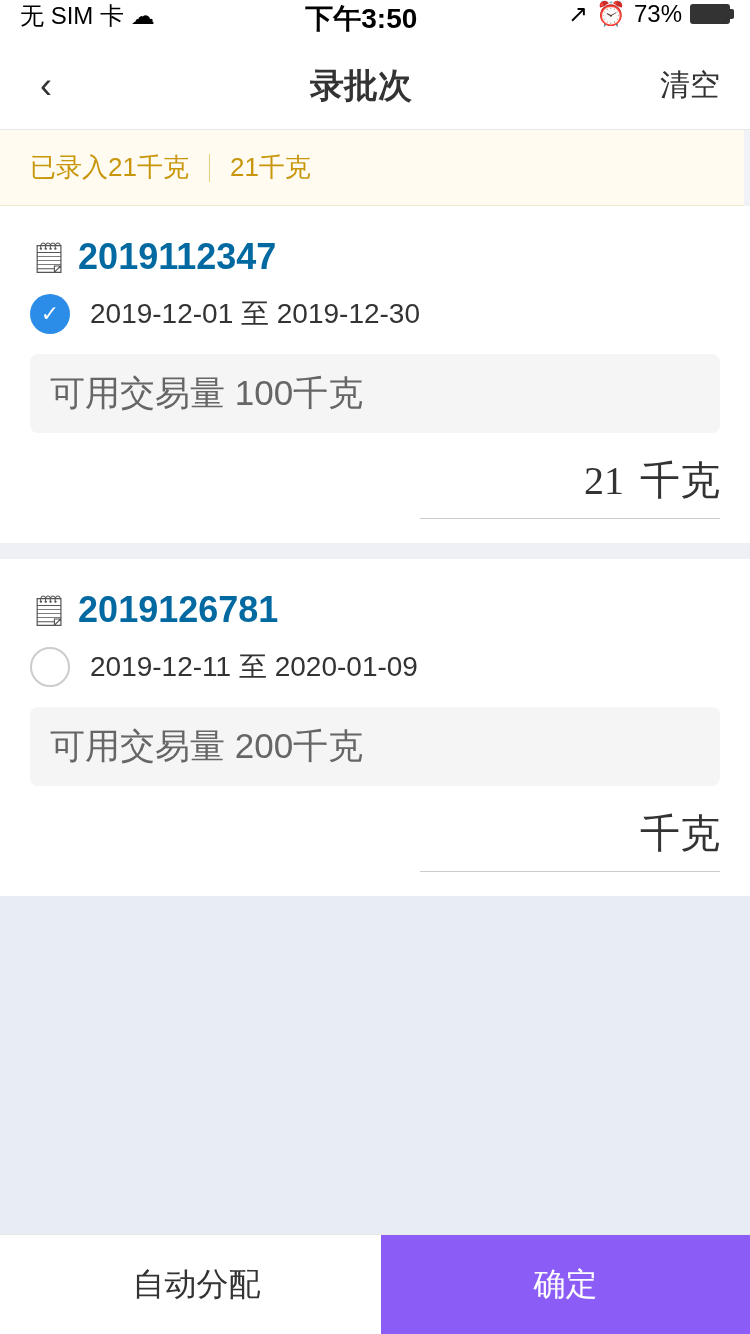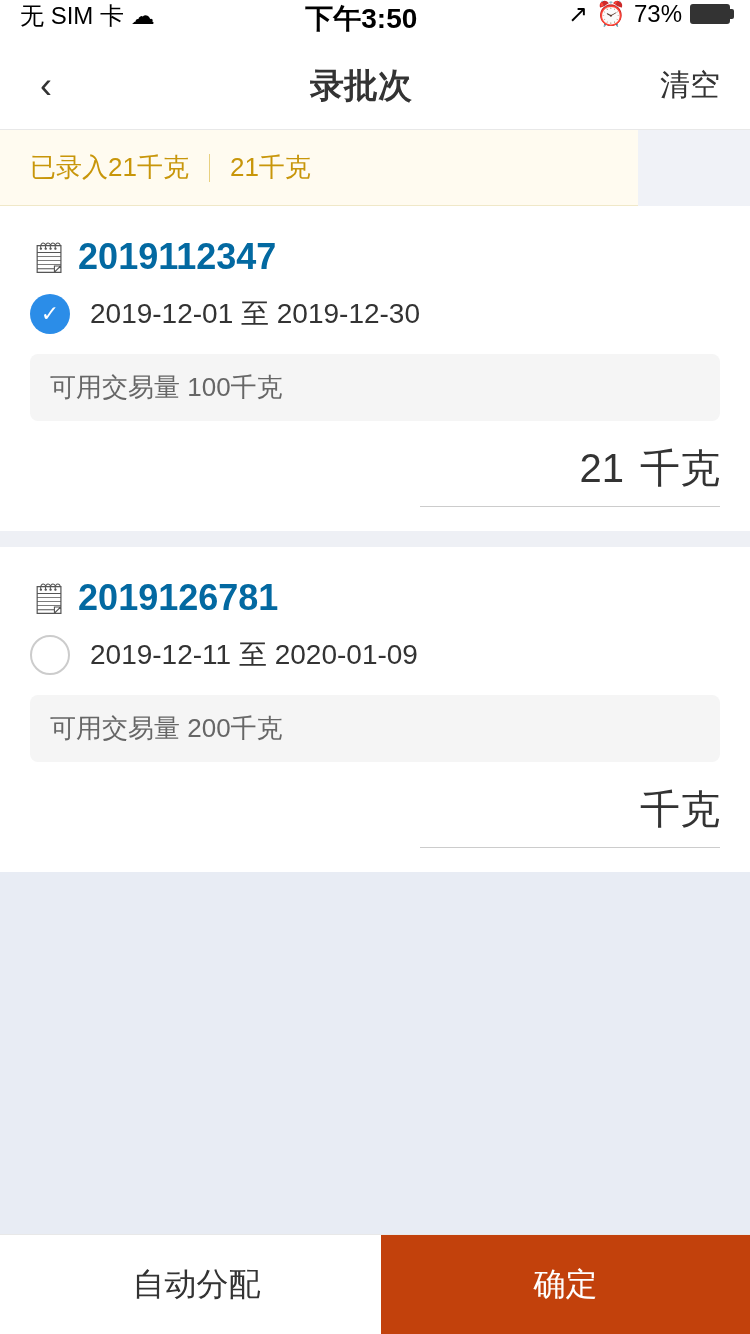--- a/index.html
+++ b/index.html
@@ -83,21 +83,21 @@
       color: #333;
     }
     .nav-action {
       font-size: 30px;
       color: #333;
       cursor: pointer;
     }
 
     
     .info-banner {
-      width: 638px;
+      width: 744px;
       background: #fffbf0;
       padding: 20px 30px;
       display: flex;
       align-items: center;
       gap: 20px;
       border-bottom: 1px solid #f0e8c8;
     }
     .info-label {
       font-size: 26px;
       color: #c8960a;
@@ -168,31 +168,32 @@
     }
     .batch-date {
       font-size: 28px;
       color: #333;
     }
 
     .batch-available {
       background: #f5f5f5;
       border-radius: 8px;
       padding: 16px 20px;
-      font-size: 26px;
+      font-size: 35px;
       color: #666;
       margin-bottom: 20px;
     }
 
     .batch-qty-row {
       display: flex;
       align-items: center;
       justify-content: flex-end;
       gap: 16px;
       padding-bottom: 10px;
+      font-family: Liberation Serif, serif;
     }
     .qty-input {
       font-size: 40px;
       font-weight: 500;
       color: #333;
       text-align: right;
       border: none;
       outline: none;
       width: 120px;
       background: transparent;
@@ -238,21 +239,21 @@
       cursor: pointer;
       padding-left: 12px;
     }
     .btn-confirm {
       flex: 1;
       display: flex;
       align-items: center;
       justify-content: center;
       font-size: 32px;
       color: #fff;
-      background: #c2410c;
+      background: #8b5cf6;
       cursor: pointer;
     }
 
     .content-scroll {
       padding-bottom: 100px;
     }
 
     .gray-area {
       height: 400px;
       background: #e8ecf4;

